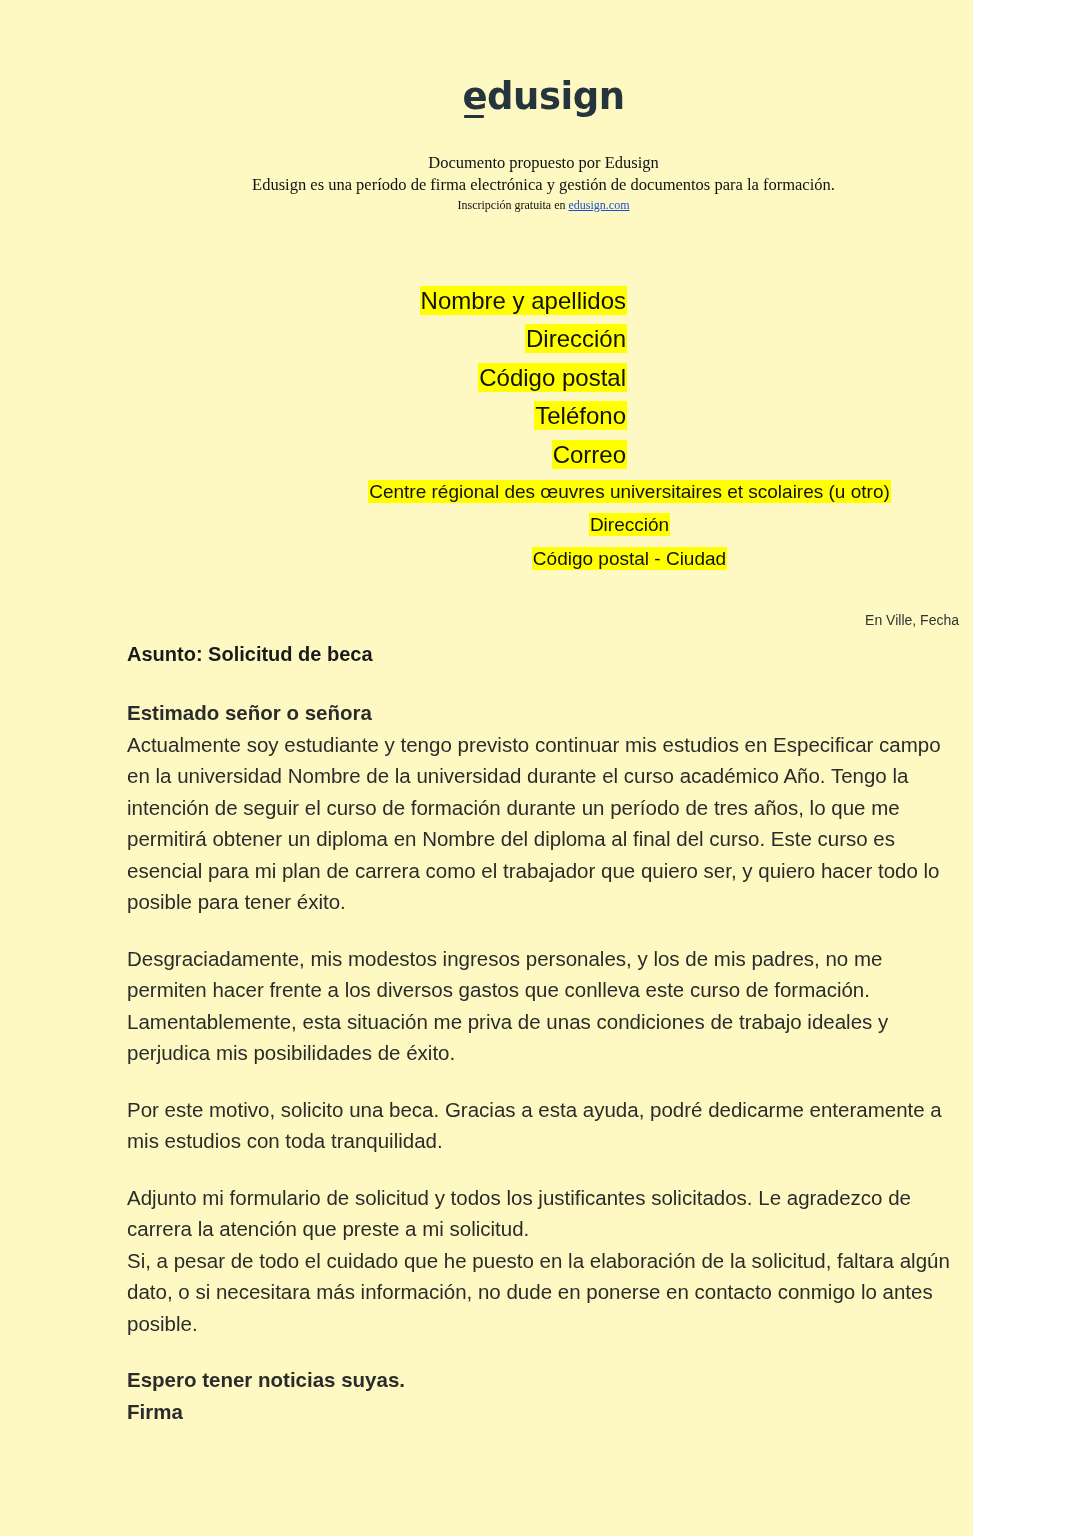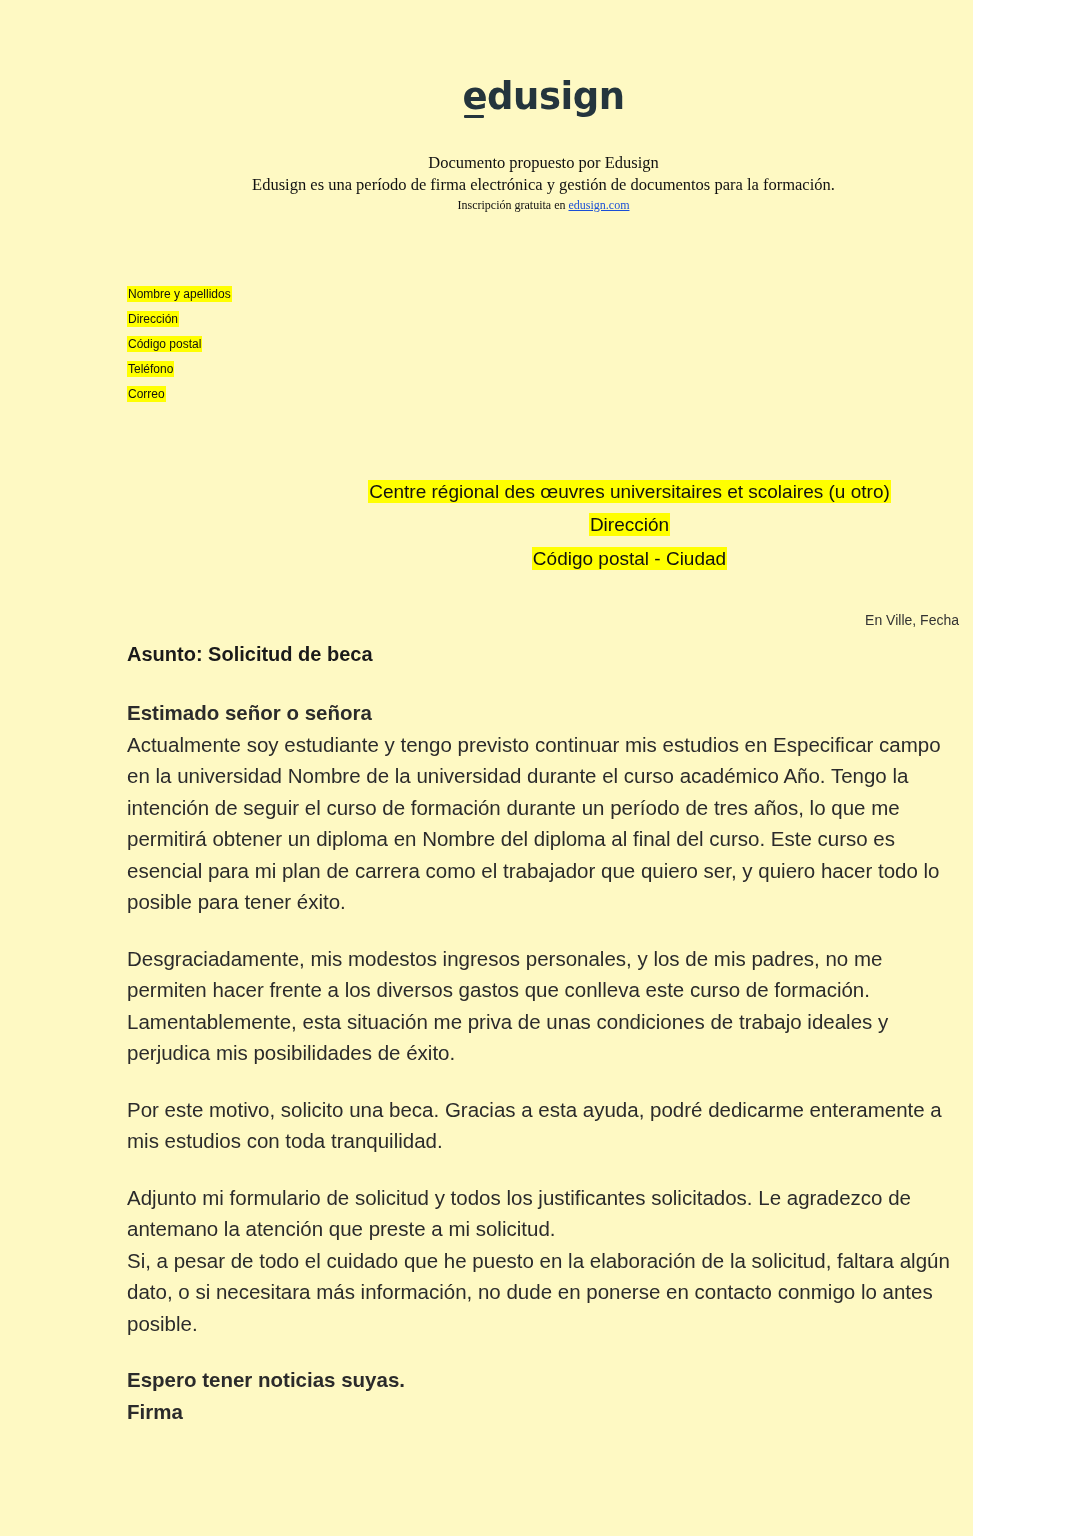--- a/index.html
+++ b/index.html
@@ -83,23 +83,24 @@
   
   .sender {
     position: absolute;
     top: 288px;
     left: 127px;
     width: 500px;
   }
   .sender .field {
     display: block;
     margin-bottom: 11.5px;
-    font-size: 12px;
+    font-size: 24px;
     line-height: 1.12;
     color: #111111;
+    text-align: right;
   }
   .hl {
     background: #ffff00;
     box-decoration-break: clone;
     -webkit-box-decoration-break: clone;
     padding: 1px 1px;
   }
 
   
   .recipient {
@@ -198,21 +199,21 @@
   <div class="subject">Asunto: Solicitud de beca</div>
 
   <div class="body">
     <p>
       <span class="ln">Estimado señor o señora</span>
       <span>Actualmente soy estudiante y tengo previsto continuar mis estudios en Especificar campo en la universidad Nombre de la universidad durante el curso académico Año. Tengo la intención de seguir el curso de formación durante un período de tres años, lo que me permitirá obtener un diploma en Nombre del diploma al final del curso. Este curso es esencial para mi plan de carrera como el trabajador que quiero ser, y quiero hacer todo lo posible para tener éxito.</span>
     </p>
     <p>Desgraciadamente, mis modestos ingresos personales, y los de mis padres, no me permiten hacer frente a los diversos gastos que conlleva este curso de formación. Lamentablemente, esta situación me priva de unas condiciones de trabajo ideales y perjudica mis posibilidades de éxito.</p>
     <p>Por este motivo, solicito una beca. Gracias a esta ayuda, podré dedicarme enteramente a mis estudios con toda tranquilidad.</p>
     <p>
-      <span>Adjunto mi formulario de solicitud y todos los justificantes solicitados. Le agradezco de antemano la atención que preste a mi solicitud.</span><br>
+      <span>Adjunto mi formulario de solicitud y todos los justificantes solicitados. Le agradezco de carrera la atención que preste a mi solicitud.</span><br>
       <span>Si, a pesar de todo el cuidado que he puesto en la elaboración de la solicitud, faltara algún dato, o si necesitara más información, no dude en ponerse en contacto conmigo lo antes posible.</span>
     </p>
     <p>
       <span class="ln">Espero tener noticias suyas.</span>
       <span class="ln">Firma</span>
     </p>
   </div>
 
 </div>
 

